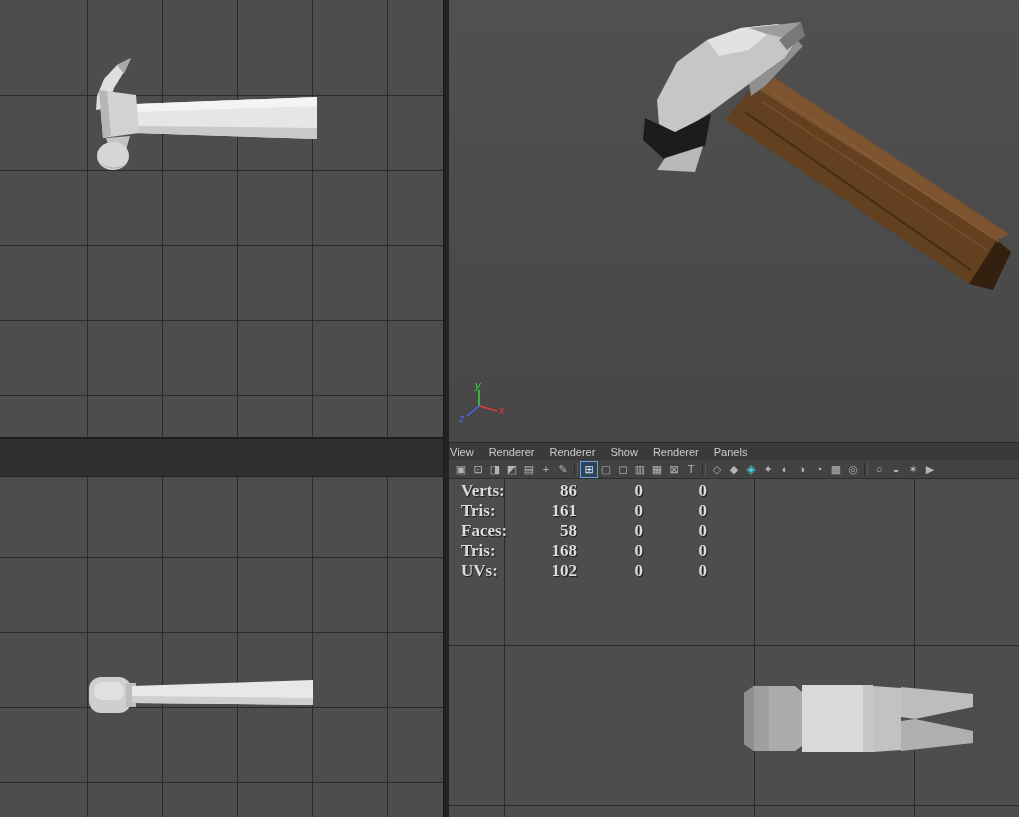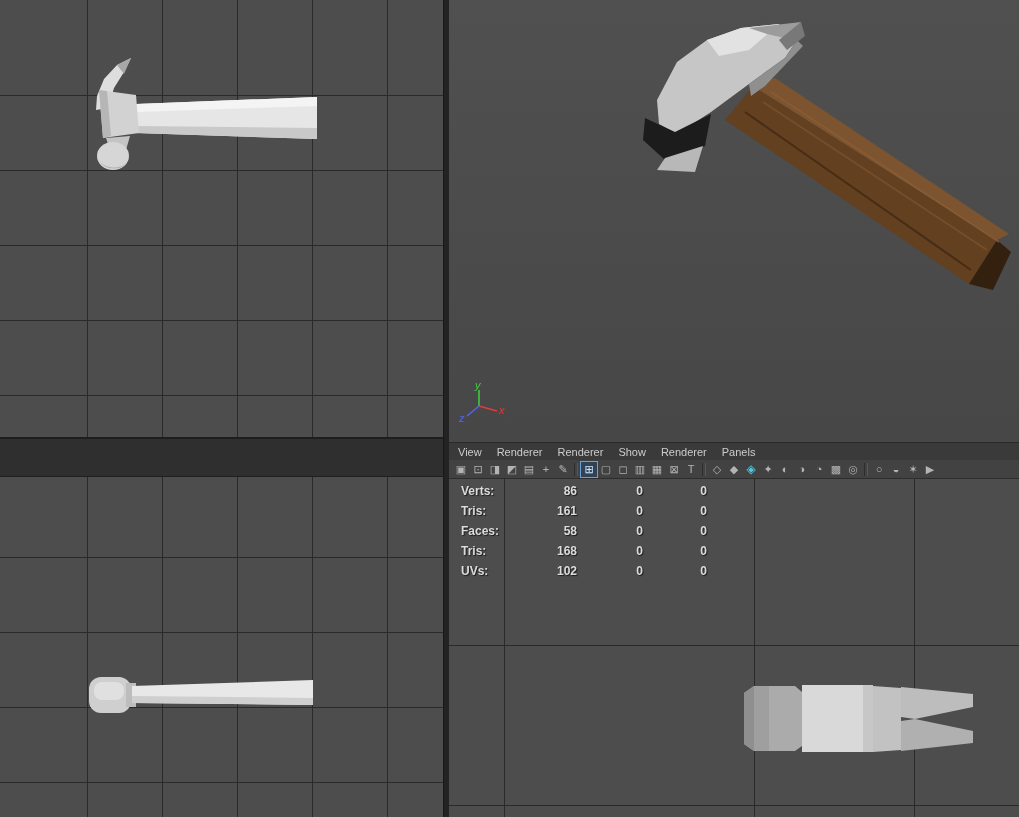--- a/index.html
+++ b/index.html
@@ -29,39 +29,39 @@
 
   
   #splitter-v{left:443px;top:0;width:6px;height:817px;background:#232323;
     border-left:1px solid #191919;box-sizing:border-box;}
   #left-strip{left:0;top:437px;width:443px;height:40px;background:#2f2f2f;
     border-top:2px solid #1e1e1e;border-bottom:1px solid #202020;box-sizing:border-box;}
 
   
   #menu-bar{left:449px;top:442px;width:570px;height:18px;background:#3a3a3a;
     border-top:1px solid #2a2a2a;box-sizing:border-box;
-    display:flex;align-items:center;gap:15px;padding-left:9px;}
+    display:flex;align-items:center;gap:15px;padding-left:1px;}
   .menu-item{font-size:11px;color:#cccccc;white-space:nowrap;cursor:default;}
 
   
   #toolbar{left:449px;top:460px;width:570px;height:19px;background:#424242;
     border-bottom:1px solid #2d2d2d;box-sizing:border-box;
     display:flex;align-items:center;gap:1px;padding-left:4px;overflow:hidden;}
   .ticon{width:16px;height:15px;line-height:15px;text-align:center;font-size:11px;
     color:#b4b4b4;flex:0 0 auto;}
   .ticon.on-frame{background:#2f4258;outline:1px solid #6aa2d8;color:#d2e6f6;}
   .ticon.on-cyan{color:#4fc8dc;font-size:12px;}
   .tsep{width:2px;height:13px;border-left:1px solid #2d2d2d;border-right:1px solid #585858;
     margin:0 2px;flex:0 0 auto;}
 
   
   .hud{position:absolute;left:12px;top:2px;display:grid;
     grid-template-columns:50px 66px 66px 64px;grid-auto-rows:20px;
-    font-size:12px;font-weight:bold;color:#dcdcdc;
-    text-shadow:1px 1px 1px rgba(0,0,0,.65);align-items:center;}
+    font-size:17px;font-weight:bold;color:#dcdcdc;
+    text-shadow:1px 1px 1px rgba(0,0,0,.65);align-items:center;font-family:Liberation Serif, serif;}
   .hud .r{text-align:right;}
 
   
   #axis-gizmo{position:absolute;left:8px;top:380px;width:56px;height:46px;}
   #axis-gizmo text{font-family:"Liberation Sans",sans-serif;font-size:11px;font-style:italic;}
 </style>
 </head>
 <body>
 
 <div class="root">

